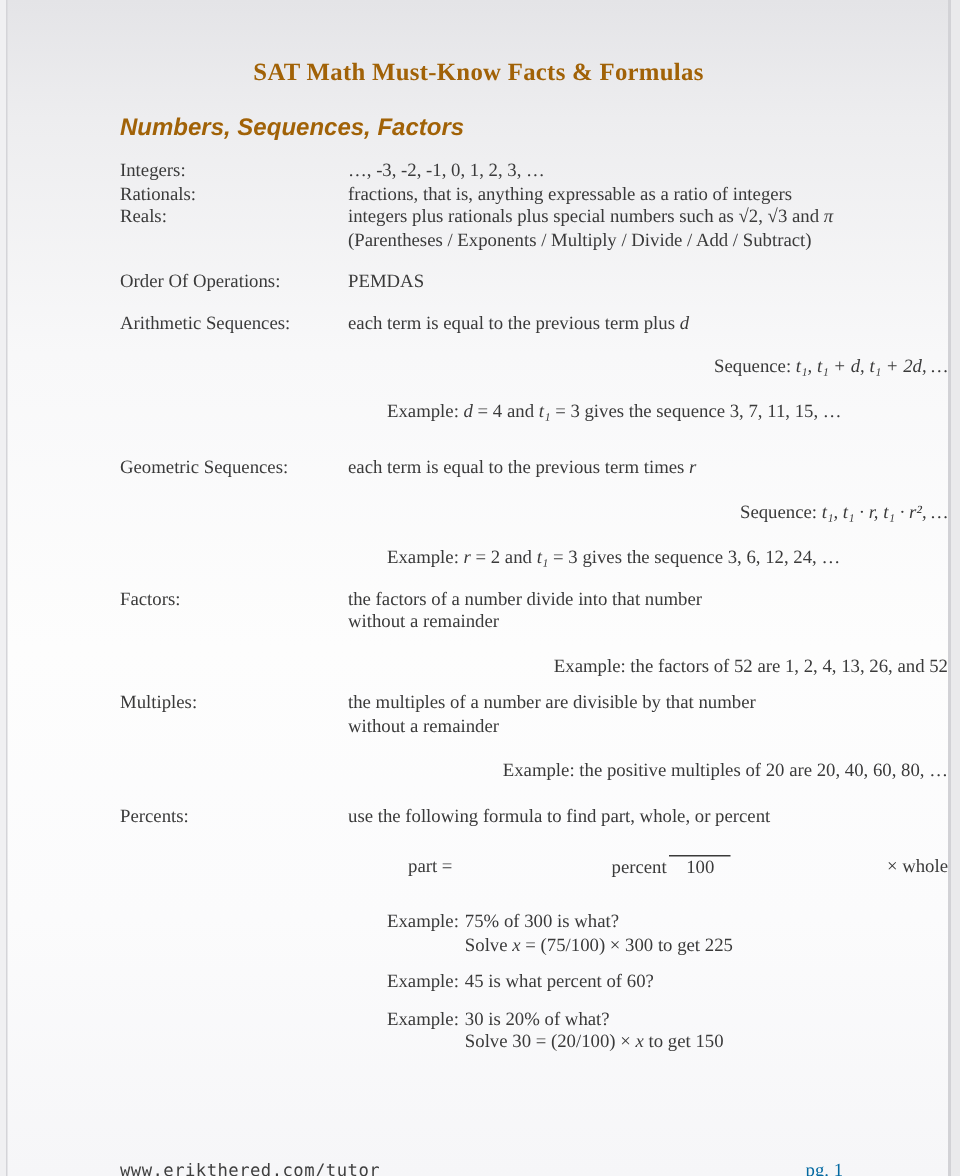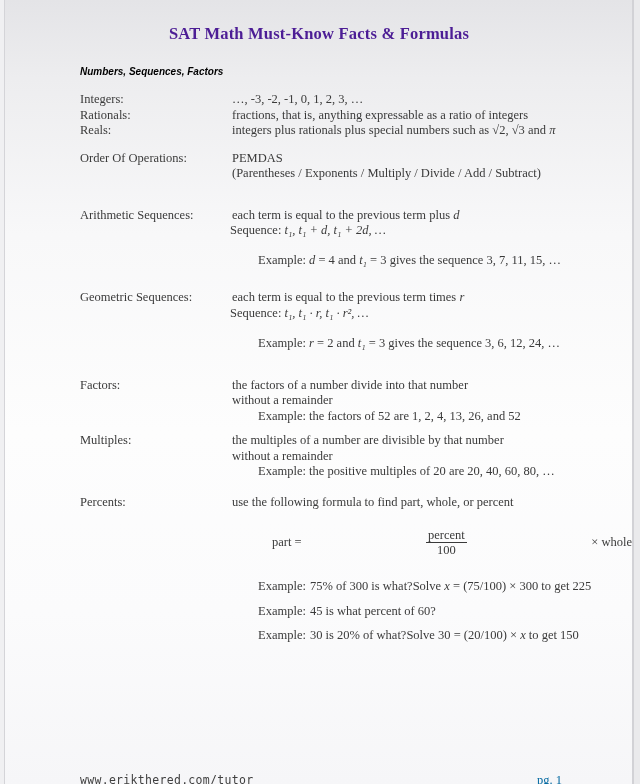--- a/index.html
+++ b/index.html
@@ -10,43 +10,43 @@
     position:relative;
   }
   
   .gutter-l{position:absolute;left:0;top:0;bottom:0;width:4px;background:#f0f0f2;}
   .line-l{position:absolute;left:4px;top:0;bottom:0;width:1px;background:#d4d4d8;}
   .gutter-r{position:absolute;right:0;top:0;bottom:0;width:6px;background:#eaeaec;}
   .line-r{position:absolute;right:6px;top:0;bottom:0;width:2px;background:#d2d2d6;}
 
   .page{position:absolute;left:6px;right:8px;top:0;bottom:0;font-size:12.5px;line-height:15.5px;}
 
-  .title{margin-top:24px;text-align:center;font-size:16.5px;line-height:20px;font-weight:bold;color:#4c1d95;letter-spacing:.2px;}
-  .section{margin:19px 0 0 74px;font-family:"Liberation Sans", sans-serif;font-style:italic;font-weight:600;font-size:10px;line-height:17px;color:#000000;}
+  .title{margin-top:38px;text-align:center;font-size:16.5px;line-height:20px;font-weight:bold;color:#a16207;letter-spacing:.2px;}
+  .section{margin:19px 0 0 74px;font-family:"Liberation Sans", sans-serif;font-style:italic;font-weight:600;font-size:16px;line-height:17px;color:#a16207;}
 
   .drow{display:flex;margin-left:74px;white-space:nowrap;}
   .drow .lbl{width:152px;flex-shrink:0;}
   .drow .val{flex:1;}
-  .mt12{margin-top:12px;} .mt17{margin-top:26px;} .mt13{margin-top:0;}
+  .mt12{margin-top:12px;} .mt17{margin-top:12px;} .mt13{margin-top:14px;text-align:right;}
   .mt14{margin-top:14px;} .mt22{margin-top:22px;} .mt15{margin-top:15px;}
   .mt9{margin-top:9px;} .mt18{margin-top:18px;justify-content:space-between;} .mt21{margin-top:21px;}
 
   .sub{margin-left:224px;white-space:nowrap;}      
   .sub-ex{margin-left:252px;white-space:nowrap;}   
 
   .mi{font-style:italic;}
 
   .formula{display:flex;align-items:center;margin-left:266px;gap:5px;white-space:nowrap;}
-  .frac{display:flex;flex-direction:column;align-items:center;}
+  .frac{display:flex;flex-direction:row;align-items:center;}
   .frac .num{line-height:14px;padding:0 2px;}
   .frac .den{line-height:15px;border-top:1px solid #3a3a3a;padding:0 11px;}
 
   .pex{display:flex;margin-left:252px;white-space:nowrap;}
   .pex .exl{flex-shrink:0;margin-right:4px;}
-  .pex .exb{display:flex;flex-direction:row;}
+  .pex .exb{display:flex;flex-direction:column;}
 
   .footer{position:absolute;left:74px;right:70px;top:773px;display:flex;justify-content:space-between;align-items:baseline;}
   .footer .url{font-family:"DejaVu Sans Mono", monospace;font-size:11.5px;letter-spacing:.3px;color:#3f3f3f;}
   .footer .pg{font-size:12.5px;color:#0369a1;}
 </style>
 </head>
 <body>
 
 <div class="gutter-l"></div>
 <div class="line-l"></div>
@@ -64,27 +64,27 @@
   </div>
   <div class="drow">
     <span class="lbl">Rationals:</span>
     <span class="val"><span>fractions, that is, anything expressable as a ratio of integers</span></span>
   </div>
   <div class="drow">
     <span class="lbl">Reals:</span>
     <span class="val"><span>integers plus rationals plus special numbers such as √2, √3 and </span><span class="mi">π</span></span>
   </div>
 
+  <div class="drow">
+    <span class="lbl"></span>
+    <span class="val"><span>(Parentheses / Exponents / Multiply / Divide / Add / Subtract)</span></span>
+  </div>
   <div class="drow mt12">
     <span class="lbl">Order Of Operations:</span>
     <span class="val"><span>PEMDAS</span></span>
-  </div>
-  <div class="drow">
-    <span class="lbl"></span>
-    <span class="val"><span>(Parentheses / Exponents / Multiply / Divide / Add / Subtract)</span></span>
   </div>
 
   <div class="drow mt17">
     <span class="lbl">Arithmetic Sequences:</span>
     <span class="val"><span>each term is equal to the previous term plus </span><span class="mi">d</span></span>
   </div>
   <div class="sub mt13"><span>Sequence: </span><span class="mi">t₁, t₁ + d, t₁ + 2d, …</span></div>
   <div class="sub-ex mt14"><span>Example: </span><span class="mi">d</span><span> = 4 and </span><span class="mi">t₁</span><span> = 3 gives the sequence 3, 7, 11, 15, …</span></div>
 
   <div class="drow mt22">

